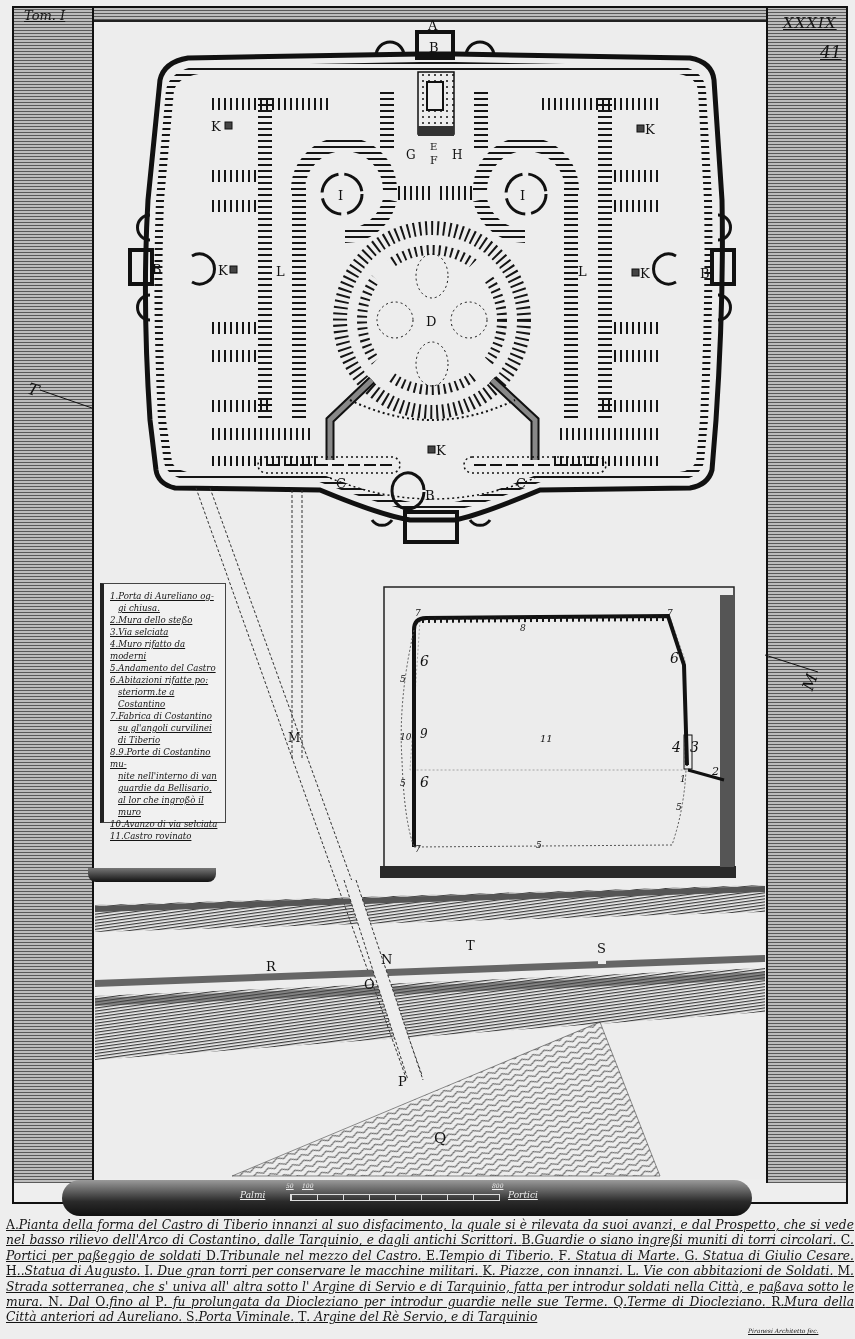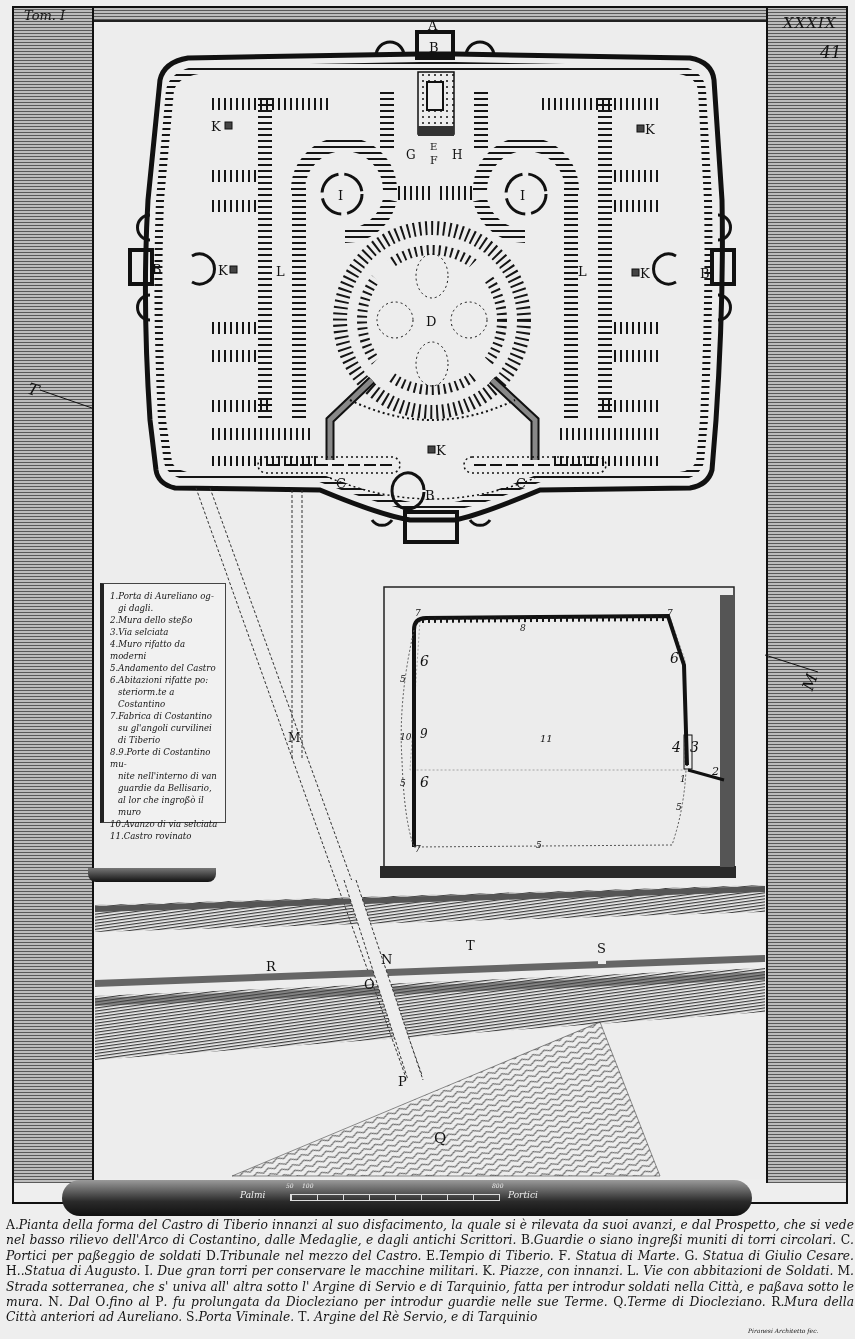--- a/index.html
+++ b/index.html
@@ -1,20 +1,20 @@
 <!DOCTYPE html>
 <html><head>
 <meta charset="utf-8">
 <style>
   html, body { margin:0; padding:0; }
   body {
     width:855px; height:1339px; position:relative; overflow:hidden;
     background:#eeeeee; font-family:"DejaVu Serif", serif; color:#141414;
   }
-  .abs { position:absolute; }
+  .abs { position:absolute;text-decoration:underline; }
   .hatch {
     background: repeating-linear-gradient(0deg, #5a5a5a 0 1px, #bdbdbd 1px 3px);
   }
   #frame { left:12px; top:6px; width:836px; height:1198px; border:2px solid #111; box-sizing:border-box; }
   #strip-left { left:14px; top:8px; width:80px; height:1175px; border-right:2px solid #111; box-sizing:border-box; }
   #strip-right { left:766px; top:8px; width:80px; height:1175px; border-left:2px solid #111; box-sizing:border-box; }
   #strip-top { left:94px; top:8px; width:672px; height:14px; border-bottom:2px solid #222; box-sizing:border-box; }
   #paper { left:95px; top:24px; width:670px; height:1155px; background:#ededed; }
   #tom { left:24px; top:8px; font-size:13px; font-style:italic; }
   #plate-num { left:783px; top:14px; font-size:15px; font-style:italic; letter-spacing:1px; }
@@ -252,21 +252,21 @@
     <text x="381" y="964">N</text>
     <text x="466" y="950">T</text>
     <text x="597" y="953">S</text>
     <text x="364" y="989">O</text>
     <text x="398" y="1086">P</text>
     <text x="434" y="1143" font-size="15">Q</text>
   </g>
 </svg>
 
 <div id="legend-card" class="abs">
-  <div><span>1.Porta di Aureliano og-</span><div class="cont">gi dagli.</div></div>
+  <div><span>1.Porta di Aureliano og-</span><div class="cont">gi chiusa.</div></div>
   <div>2.Mura dello steßo</div>
   <div>3.Via selciata</div>
   <div>4.Muro rifatto da moderni</div>
   <div>5.Andamento del Castro</div>
   <div><span>6.Abitazioni rifatte po:</span><div class="cont">steriorm.te a Costantino</div></div>
   <div><span>7.Fabrica di Costantino</span><div class="cont">su gl'angoli curvilinei di Tiberio</div></div>
   <div><span>8.9.Porte di Costantino mu-</span><div class="cont">nite nell'interno di van guardie da Bellisario, al lor che ingroßò il muro</div></div>
   <div>10.Avanzo di via selciata</div>
   <div>11.Castro rovinato</div>
 </div>
@@ -276,21 +276,21 @@
 <div id="scale" class="abs">
   <span class="abs" style="left:0;top:2px">Palmi</span>
   <span class="abs" style="left:50px;top:6px;width:208px;height:5px;border:1px solid #ddd;background:repeating-linear-gradient(90deg,#ddd 0 1px,transparent 1px 26px)"></span>
   <span class="abs" style="left:46px;top:-6px;font-size:6px">50</span>
   <span class="abs" style="left:62px;top:-6px;font-size:6px">100</span>
   <span class="abs" style="left:252px;top:-6px;font-size:6px">800</span>
   <span class="abs" style="left:268px;top:2px">Portici</span>
 </div>
 
 <div id="caption" class="abs">
-  <span class="cap">A</span><span>.Pianta della forma del Castro di Tiberio innanzi al suo disfacimento, la quale si è rilevata da suoi avanzi, e dal Prospetto, che si vede nel basso rilievo dell'Arco di Costantino, dalle Medaglie, e dagli antichi Scrittori.</span>
+  <span class="cap">A</span><span>.Pianta della forma del Castro di Tiberio innanzi al suo disfacimento, la quale si è rilevata da suoi avanzi, e dal Prospetto, che si vede nel basso rilievo dell'Arco di Costantino, dalle Tarquinio, e dagli antichi Scrittori.</span>
   <span class="cap">B</span><span>.Guardie o siano ingreßi muniti di torri circolari.</span>
   <span class="cap">C</span><span>. Portici per paßeggio de soldati</span>
   <span class="cap">D</span><span>.Tribunale nel mezzo del Castro.</span>
   <span class="cap">E</span><span>.Tempio di Tiberio.</span>
   <span class="cap">F</span><span>. Statua di Marte.</span>
   <span class="cap">G</span><span>. Statua di Giulio Cesare.</span>
   <span class="cap">H</span><span>..Statua di Augusto.</span>
   <span class="cap">I</span><span>. Due gran torri per conservare le macchine militari.</span>
   <span class="cap">K</span><span>. Piazze, con innanzi.</span>
   <span class="cap">L</span><span>. Vie con abbitazioni de Soldati.</span>

